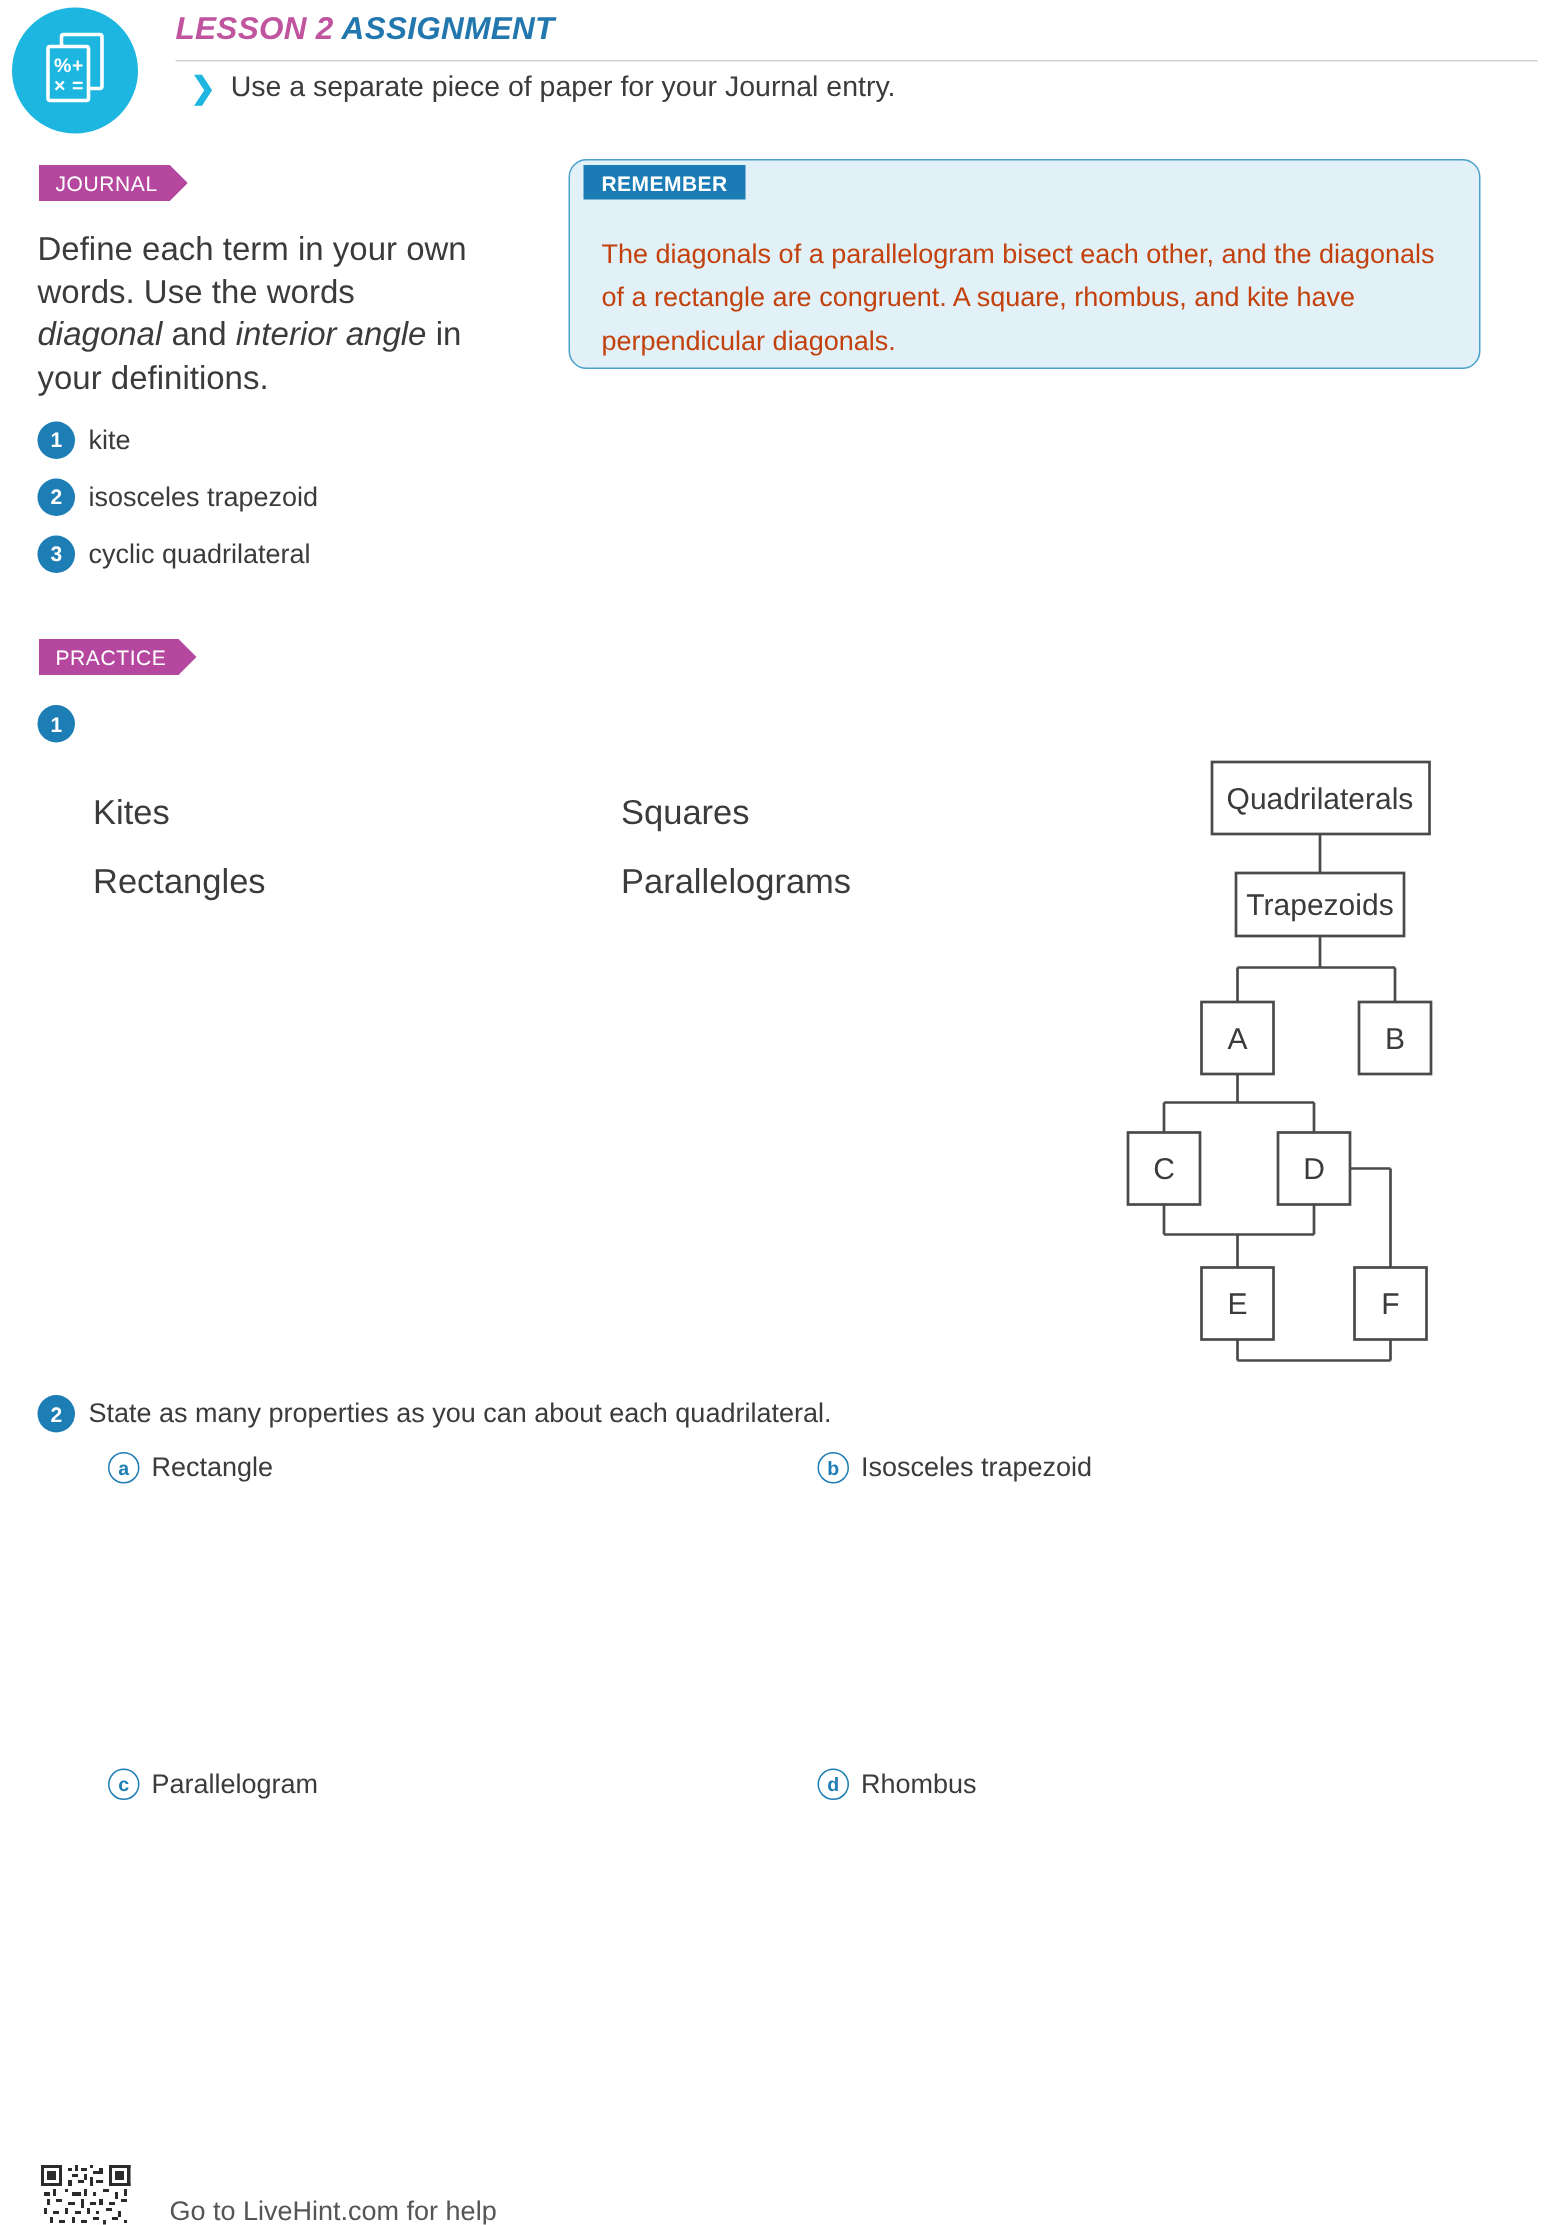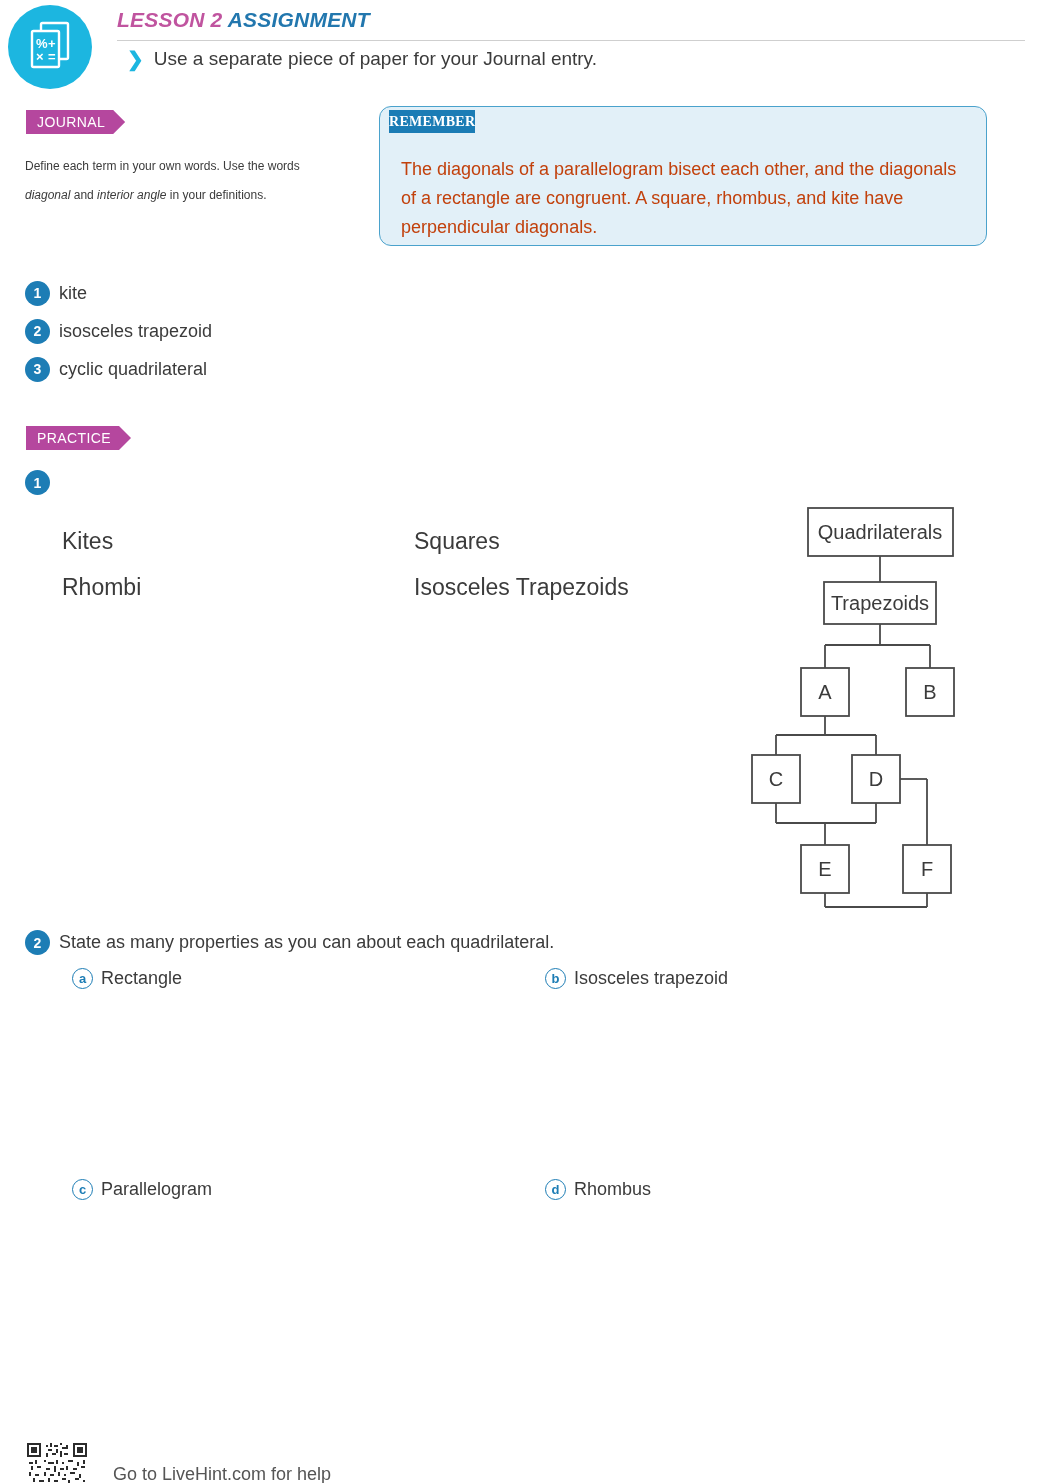--- a/index.html
+++ b/index.html
@@ -76,21 +76,21 @@
     clip-path: polygon(0 0, calc(100% - 12px) 0, 100% 50%, calc(100% - 12px) 100%, 0 100%);
   }
   #journal-banner { left: 26px; top: 110px; }
   #practice-banner { left: 26px; top: 426px; }
 
   
   #journal-text {
     position: absolute;
     left: 25px; top: 152px;
     width: 290px;
-    font-size: 12px;
+    font-size: 22px;
     line-height: 28.5px;
     color: #3b3b3b;
   }
   #journal-text i { font-style: italic; }
 
   #journal-list {
     position: absolute;
     left: 25px; top: 274px;
     width: 330px;
   }
@@ -129,22 +129,21 @@
     position: absolute;
     left: 389px; top: 110px;
     height: 23px;
     background: #1b7cb5;
     color: #fff;
     font-size: 14px;
     font-weight: bold;
     letter-spacing: .3px;
     display: flex;
     align-items: center;
-    padding: 0 0;
-    font-family: Liberation Serif, serif;
+    padding: 0 12px;
   }
   #remember-text {
     position: absolute;
     left: 401px; top: 155px;
     width: 560px;
     font-size: 18px;
     line-height: 29px;
     color: #c2410c;
   }
 
@@ -297,22 +296,22 @@
 <div id="practice-q1">
   <span class="num-circle">1</span>
 </div>
 
 <div id="practice-terms">
   <div class="term-row">
     <span class="term-col-left">Kites</span>
     <span>Squares</span>
   </div>
   <div class="term-row">
-    <span class="term-col-left">Rhombi</span>
-    <span>Isosceles Trapezoids</span>
+    <span class="term-col-left">Rectangles</span>
+    <span>Parallelograms</span>
   </div>
 </div>
 
 <div id="diagram">
   <svg width="300" height="410" viewBox="0 0 300 410" aria-hidden="true">
     <g stroke="#4a4a4a" stroke-width="1.8" fill="none">
 
       <line x1="145" y1="51" x2="145" y2="77"></line>
 
       <line x1="145" y1="119" x2="145" y2="140"></line>

